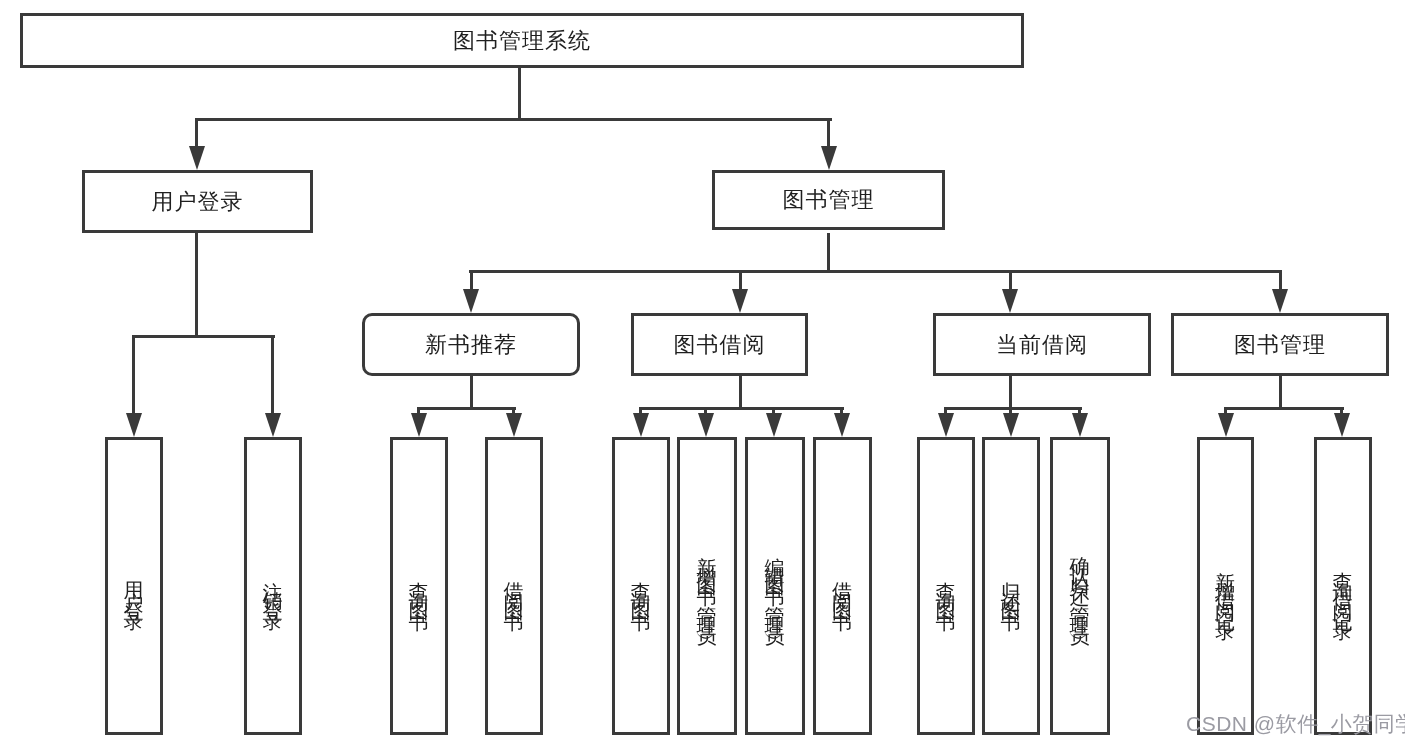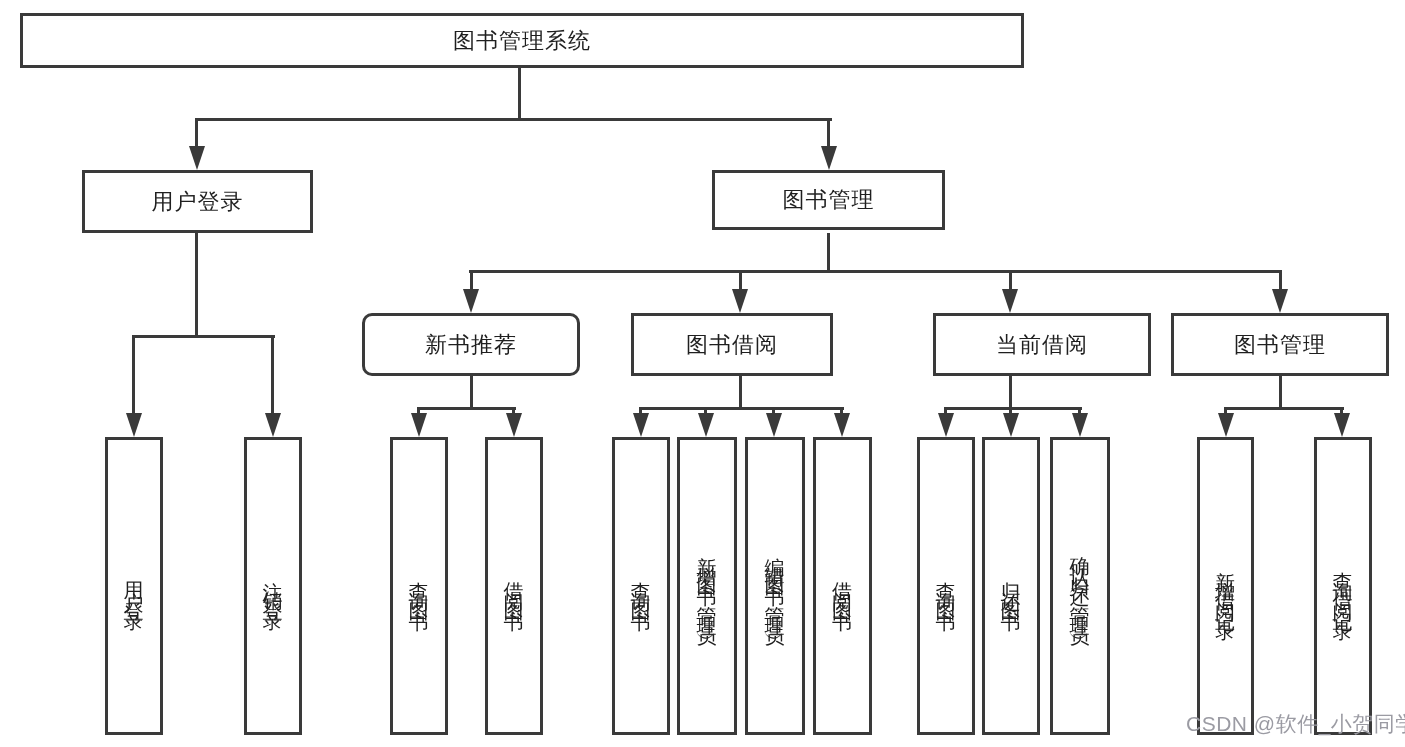--- a/index.html
+++ b/index.html
@@ -87,21 +87,21 @@
   <div class="vl" style="left:739px;top:270px;height:22px;"></div>
   <div class="arrow" style="left:732px;top:289px;"></div>
   <div class="vl" style="left:1009px;top:270px;height:22px;"></div>
   <div class="arrow" style="left:1002px;top:289px;"></div>
   <div class="vl" style="left:1279px;top:270px;height:22px;"></div>
   <div class="arrow" style="left:1272px;top:289px;"></div>
 
   <div class="node" style="left:362px;top:313px;width:218px;height:63px;border-radius:10px;">
     <span>新书推荐</span>
   </div>
-  <div class="node" style="left:631px;top:313px;width:202px;height:63px;">
+  <div class="node" style="left:631px;top:313px;width:177px;height:63px;">
     <span>图书借阅</span>
   </div>
   <div class="node" style="left:933px;top:313px;width:218px;height:63px;">
     <span>当前借阅</span>
   </div>
   <div class="node" style="left:1171px;top:313px;width:218px;height:63px;">
     <span>图书管理</span>
   </div>
 
   <div class="vl" style="left:470px;top:376px;height:33px;"></div>

